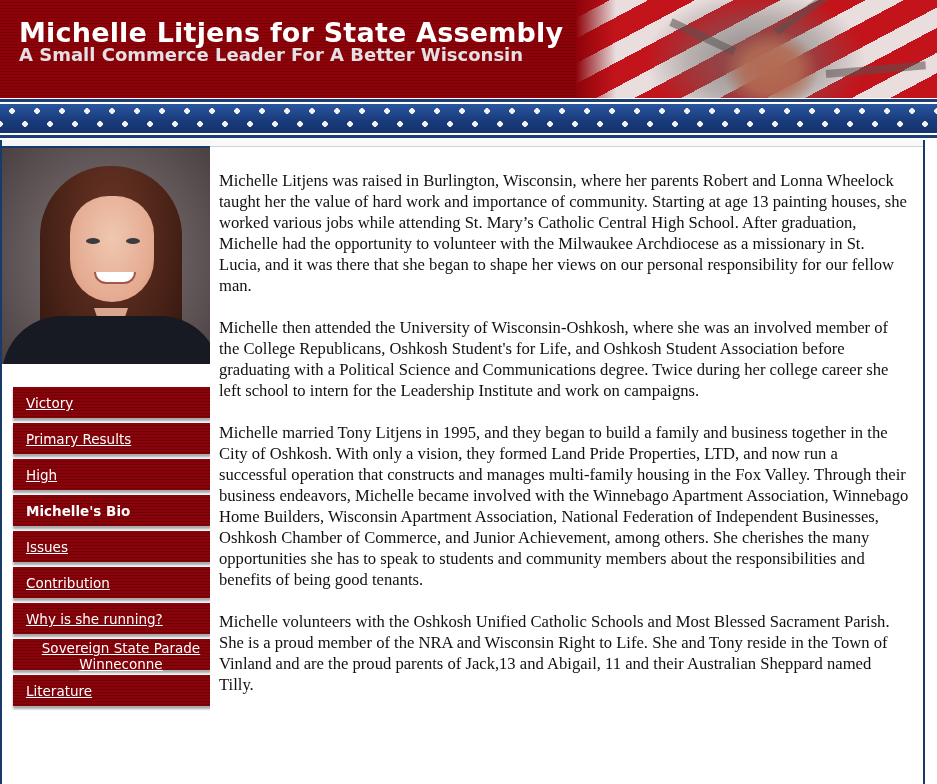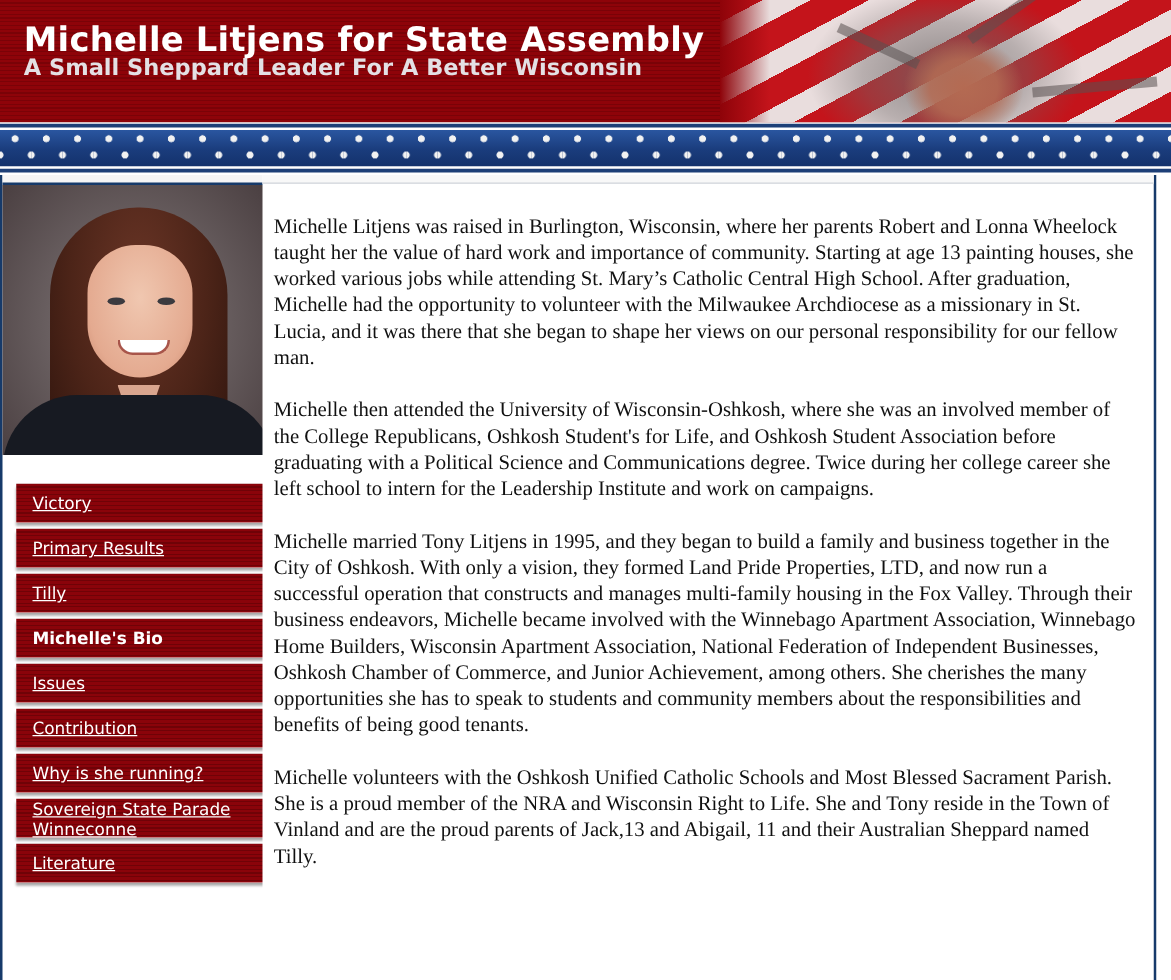--- a/index.html
+++ b/index.html
@@ -39,39 +39,39 @@
     background: radial-gradient(ellipse 140px 160px at 105px 110px, #8a8183 0%, #6e6465 40%, #4b4042 100%); }
   .portrait .hair { position:absolute; left:38px; top:18px; width:142px; height:210px; border-radius:70px 70px 30px 30px;
     background: radial-gradient(ellipse at 50% 30%, #6a3526 0%, #4c2418 55%, #2e140d 100%); }
   .portrait .face { position:absolute; left:68px; top:48px; width:84px; height:106px; border-radius:42px 42px 46px 46px;
     background: radial-gradient(ellipse at 50% 40%, #f0c7b0 0%, #e4aa90 70%, #c98a70 100%); }
   .portrait .eye { position:absolute; top:90px; width:14px; height:6px; border-radius:50%; background:#3b3a3f; }
   .portrait .smile { position:absolute; left:92px; top:124px; width:38px; height:10px; border-radius:0 0 20px 20px; background:#fff; border:2px solid #a8554a; border-top:none; }
   .portrait .suit { position:absolute; left:0; top:168px; width:218px; height:60px; background:#171a22; border-radius:80px 80px 0 0; }
   .portrait .collar { position:absolute; left:92px; top:160px; width:34px; height:50px; background:#d9a58e; clip-path:polygon(0 0,100% 0,50% 100%); }
 
-  .nav { position:absolute; left:11px; top:247px; width:204px; margin:0; padding:0; list-style:none; }
+  .nav { position:absolute; left:11px; top:247px; width:204px; margin:0; padding:0; list-style:none;text-align:center; }
   .nav li { position:relative; height:31px; margin-bottom:5px; box-shadow:0 3px 2px #a9a9a9;
     background: repeating-linear-gradient(180deg, #8a030a 0px, #8a030a 2px, #6f0207 2px, #6f0207 3px); }
   .nav li a, .nav li span.cur { position:absolute; left:13px; top:8px; font-family:"DejaVu Sans", sans-serif; font-size:13.5px; color:#ffffff; text-decoration:underline; white-space:nowrap; line-height:16px; cursor:pointer; }
   .nav li span.cur { text-decoration:none; font-weight:bold; }
   .nav li.two a { top:1px; line-height:16px; white-space:normal; width:190px; }
 
   
   .content { position:absolute; left:210px; top:140px; width:713px; height:644px; border-right:2px solid #163a6a; background:#ffffff; }
   .content .top-strip { position:absolute; left:0; top:0; width:713px; height:6px; border-bottom:1px solid #d0d4da; background:#f8f8f8; }
   .bio { position:absolute; left:9px; top:30px; width:690px; font-family:"Liberation Serif", serif; font-size:16.6px; line-height:21px; color:#111111; }
   .bio p { margin:0 0 21px 0; }
 </style>
 </head>
 <body>
 
 <header class="header">
   <h1 class="site-title">Michelle Litjens for State Assembly</h1>
-  <h2 class="site-tagline">A Small Sheppard Leader For A Better Wisconsin</h2>
+  <h2 class="site-tagline">A Small Commerce Leader For A Better Wisconsin</h2>
   <div class="photo">
     <div class="spike" style="left:95px;top:18px;width:70px;transform:rotate(25deg);"></div>
     <div class="spike" style="left:200px;top:28px;width:90px;transform:rotate(-35deg);"></div>
     <div class="spike" style="left:250px;top:70px;width:100px;transform:rotate(-5deg);"></div>
   </div>
 </header>
 
 <div class="stars-band">
   <div class="line-top"></div>
   <div class="band"></div>
@@ -91,21 +91,21 @@
   </div>
 
   <ul class="nav">
     <li>
         <a>Victory</a>
       </li>
     <li>
         <a>Primary Results</a>
       </li>
     <li>
-        <a>Tilly</a>
+        <a>High</a>
       </li>
     <li>
         <span class="cur">Michelle's Bio</span>
       </li>
     <li>
         <a>Issues</a>
       </li>
     <li>
         <a>Contribution</a>
       </li>

